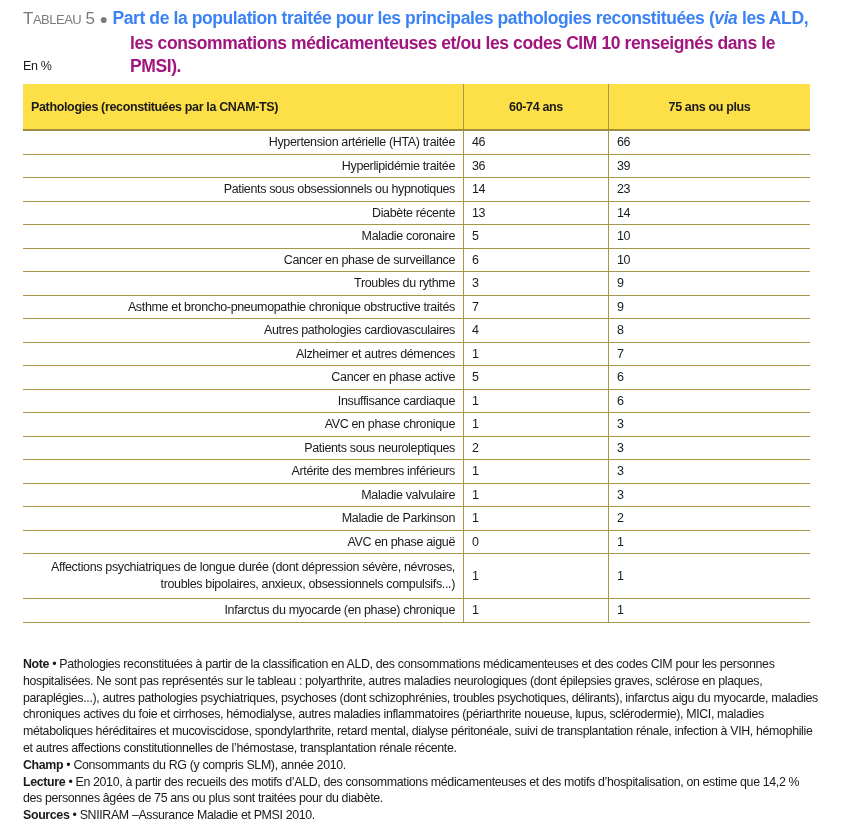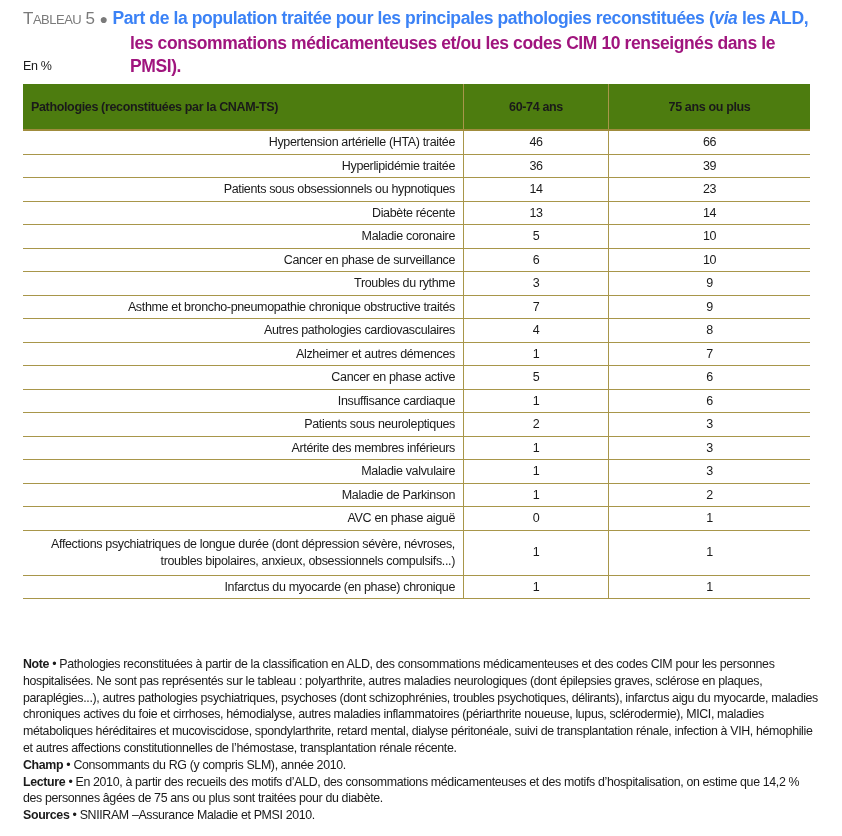--- a/index.html
+++ b/index.html
@@ -15,27 +15,27 @@
     .title-text { color: #3b82f6; font-weight: bold; }
     .title-text .it { font-style: italic; }
     .title-second { padding-left: 107px; color: #a0157e; font-weight: bold; font-size: 17.5px; line-height: 23px; letter-spacing: -0.4px; }
     .unit { position: absolute; left: 23px; top: 59px; font-size: 12.5px; letter-spacing: -0.3px; }
 
     table.data {
       position: absolute; left: 23px; top: 84px; width: 787px;
       border-collapse: collapse; font-size: 12.5px; letter-spacing: -0.35px;
     }
     table.data th {
-      background: #4d7c0f; font-weight: bold; height: 45px; padding: 0 8px;
+      background: #fde047; font-weight: bold; height: 45px; padding: 0 8px;
       border-bottom: 2px solid #a08c3c;
     }
     table.data th.c0 { text-align: left; }
     table.data td { height: 22.5px; padding: 0 8px; border-bottom: 1.5px solid #a8964a; }
     table.data td.c0 { text-align: right; width: 424px; }
-    table.data td.num { text-align: center; }
+    table.data td.num { text-align: left; }
     table.data th + th, table.data td + td { border-left: 1.5px solid #a8964a; }
     table.data tr.tall td { height: 44px; line-height: 17px; }
 
     .notes { position: absolute; left: 23px; top: 656px; width: 795px; font-size: 12.4px; line-height: 16.8px; letter-spacing: -0.35px; }
     .notes p { margin: 0; }
     .notes b { font-weight: bold; }
   </style>
 </head>
 <body>
 
@@ -113,20 +113,25 @@
         <td class="c0">Cancer en phase active</td>
         <td class="num">5</td>
         <td class="num">6</td>
       </tr>
       <tr>
         <td class="c0">Insuffisance cardiaque</td>
         <td class="num">1</td>
         <td class="num">6</td>
       </tr>
       <tr>
+        <td class="c0">AVC en phase chronique</td>
+        <td class="num">1</td>
+        <td class="num">3</td>
+      </tr>
+      <tr>
         <td class="c0">Patients sous neuroleptiques</td>
         <td class="num">2</td>
         <td class="num">3</td>
       </tr>
       <tr>
         <td class="c0">Artérite des membres inférieurs</td>
         <td class="num">1</td>
         <td class="num">3</td>
       </tr>
       <tr>

